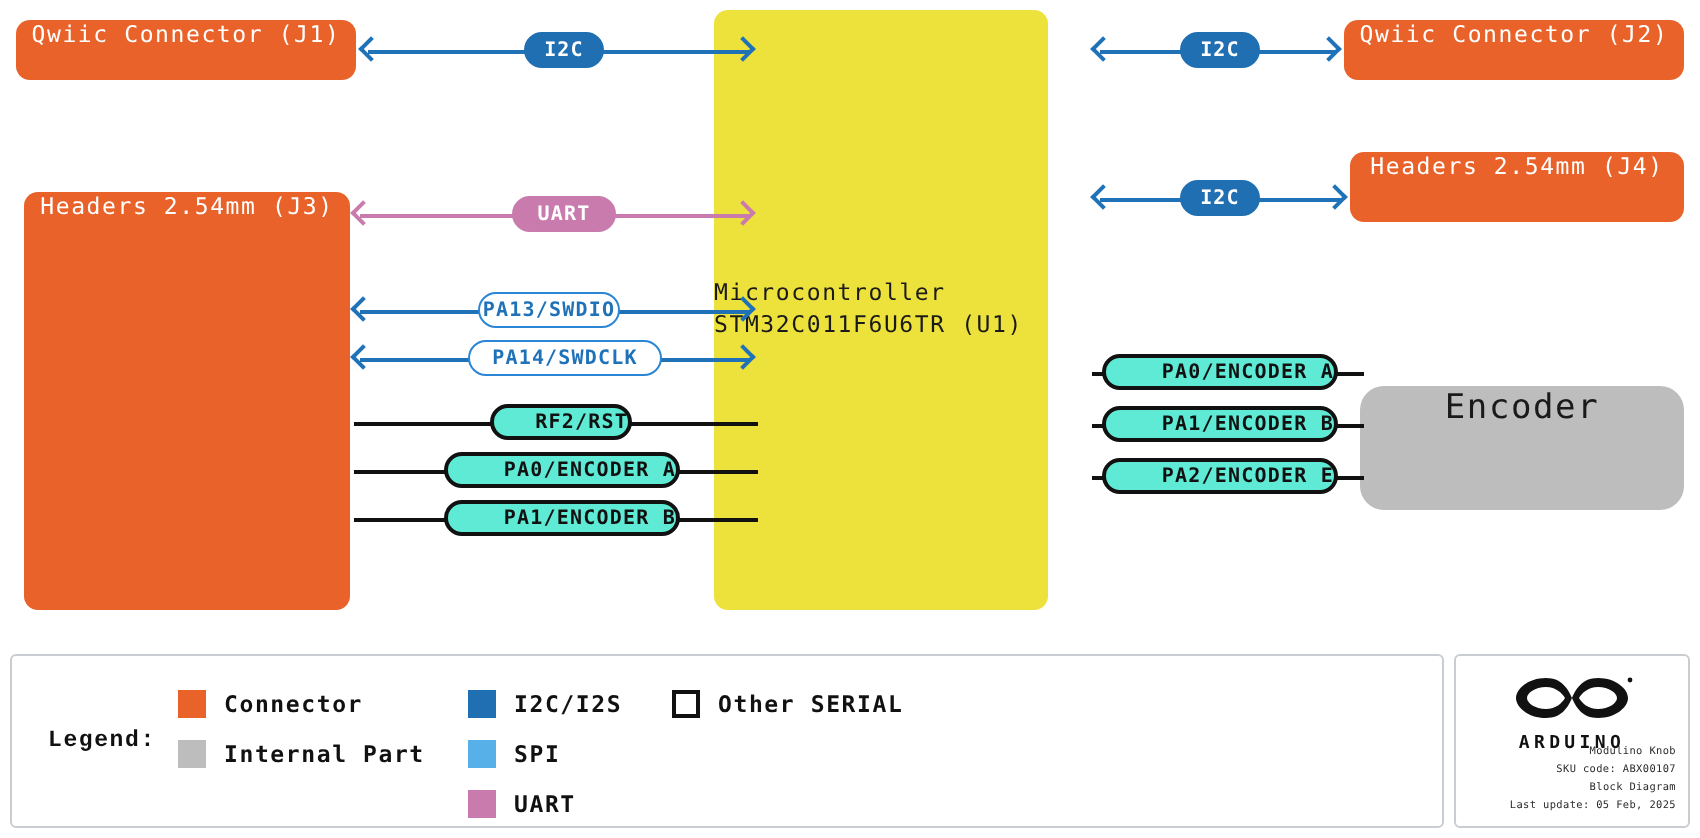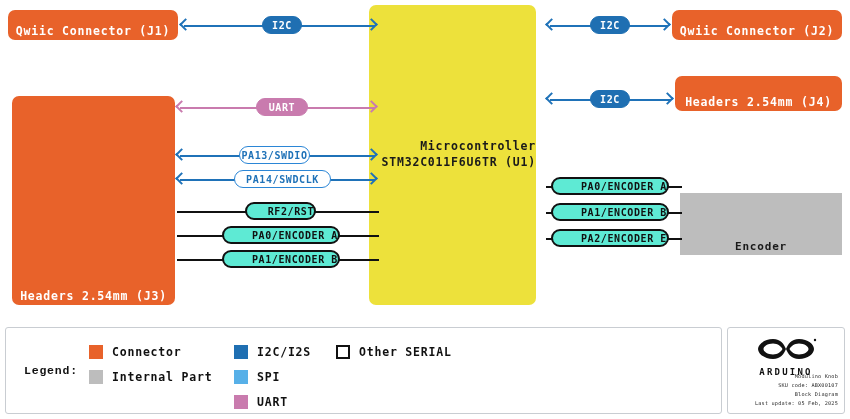--- a/index.html
+++ b/index.html
@@ -17,43 +17,43 @@
     position: absolute;
     left: 0; top: 0;
     width: 850px; height: 419px;
   }
 
   
   .block {
     position: absolute;
     border-radius: 7px;
     display: flex;
-    align-items: flex-end;
+    align-items: flex-start;
     justify-content: center;
     text-align: center;
     box-sizing: border-box;
     letter-spacing: 0.8px;
-    font-weight: bold;
+    font-weight: normal;
     line-height: 1.35;
   }
   .block.connector {
     background: #E8622A;
     color: #ffffff;
     font-size: 11.5px;
   }
   .block.mainpart {
     background: #EDE13B;
     color: #1a1a1a;
     font-size: 11.5px;
   }
   .block.internal {
     background: #BDBDBD;
     color: #1a1a1a;
-    font-size: 11px;
-    border-radius: 0;
+    font-size: 17px;
+    border-radius: 12px;
   }
 
   
   .line {
     position: absolute;
     height: 0;
     border-top-width: 2px;
     border-top-style: solid;
   }
   .line.blue  { border-top-color: #1F72B8; }
@@ -196,21 +196,21 @@
   </div>
 
   <div class="block connector" id="blk-j3" style="left:12px; top:96px; width:163px; height:209px;">
     <span>Headers 2.54mm (J3)</span>
   </div>
 
   <div class="block connector" id="blk-j4" style="left:675px; top:76px; width:167px; height:35px;">
     <span>Headers 2.54mm (J4)</span>
   </div>
 
-  <div class="block mainpart" id="blk-mcu" style="left:369px; top:5px; width:167px; height:300px; flex-direction:column;">
+  <div class="block mainpart" id="blk-mcu" style="left:357px; top:5px; width:167px; height:300px; flex-direction:column;">
     <span>Microcontroller</span>
     <span>STM32C011F6U6TR (U1)</span>
   </div>
 
   <div class="block internal" id="blk-encoder" style="left:680px; top:193px; width:162px; height:62px;">
     <span>Encoder</span>
   </div>
 
   <div class="line blue" style="left:184px; top:25px; width:191px;"></div>
   <div class="arrow blue left" style="left:181px; top:20px;"></div>

